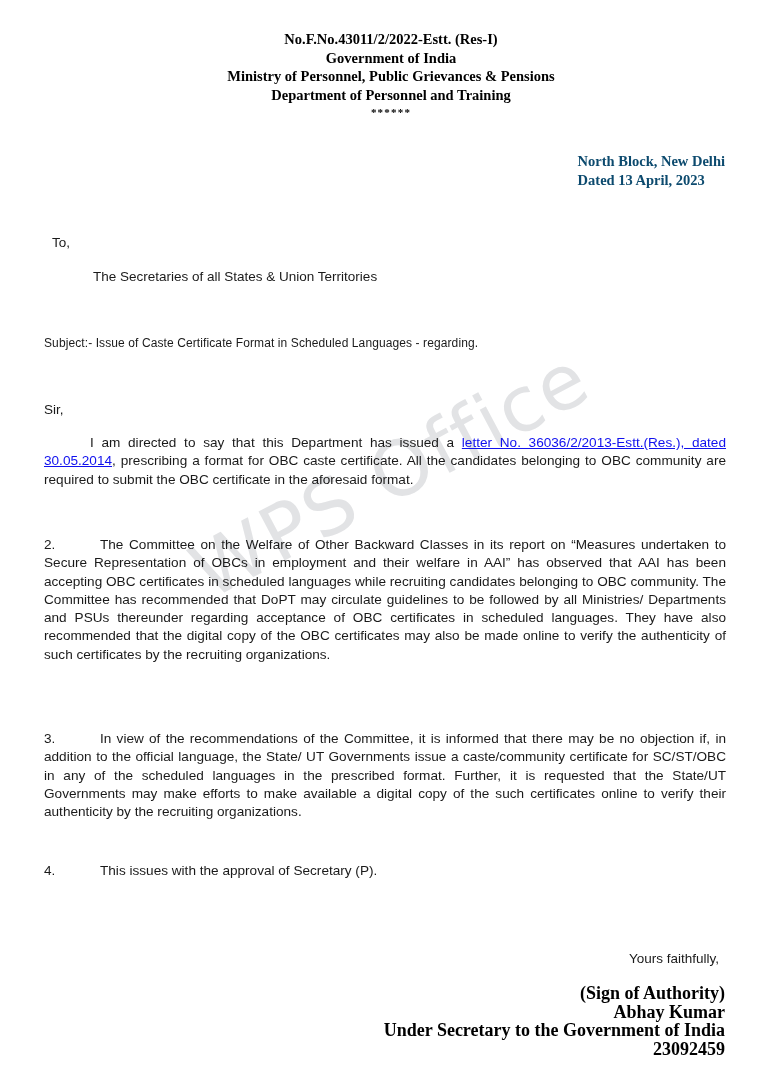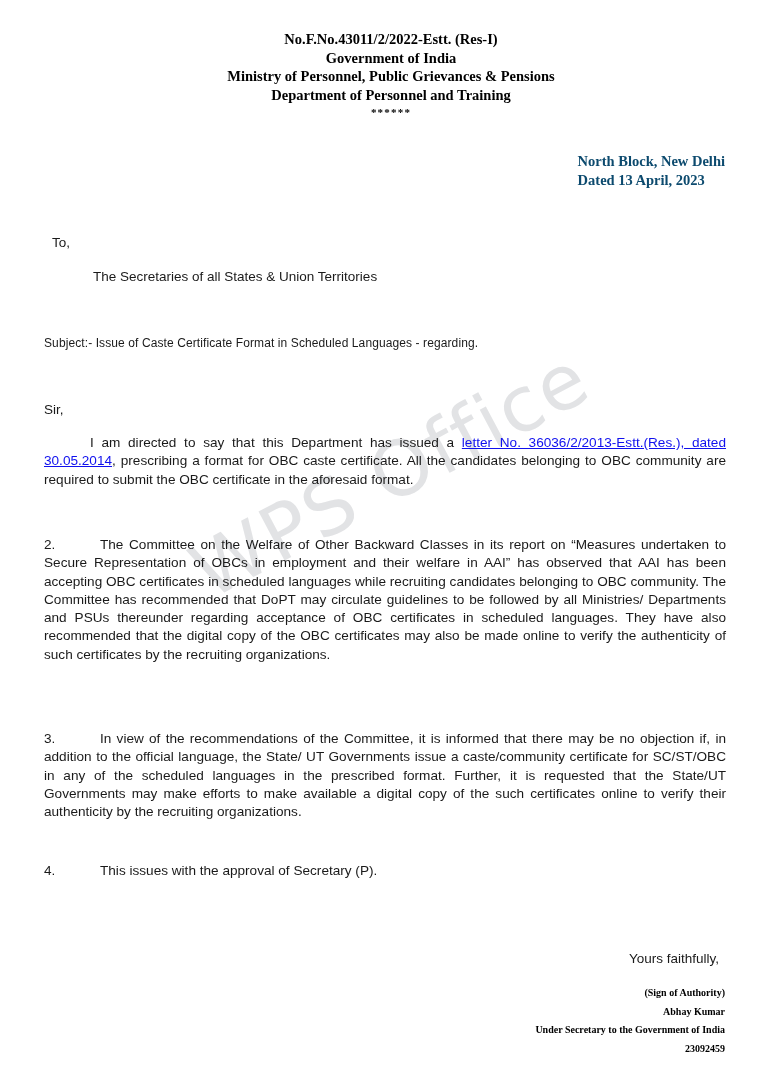--- a/index.html
+++ b/index.html
@@ -154,21 +154,21 @@
     line-height: 18px;
     text-align: right;
   }
   .signblock {
     position: absolute;
     right: 43px;
     top: 984px;
     text-align: right;
     font-family: "Liberation Serif", serif;
     font-weight: bold;
-    font-size: 10px;
+    font-size: 18px;
     line-height: 18.6px;
     color: #000;
   }
   .signblock span { display: block; }
 </style>
 </head>
 <body>
 
 <div class="page">
 

